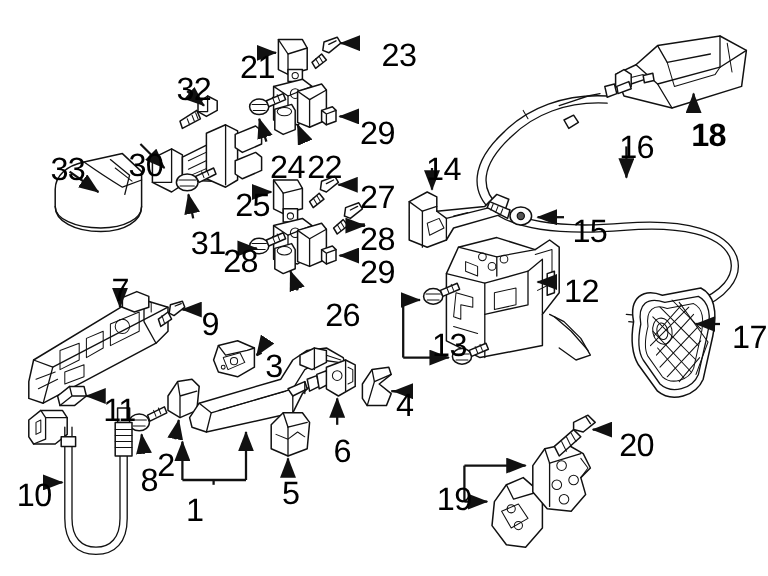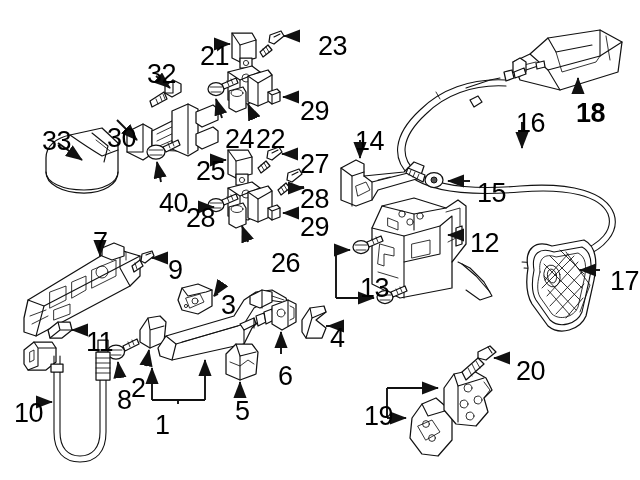--- a/index.html
+++ b/index.html
@@ -494,18 +494,18 @@
       <div class="lbl" style="left: 300px; top: 33px; margin-left: 18px;">23</div>
       <div class="lbl" style="left: 225px; top: 126px;">24</div>
       <div class="lbl" style="left: 196px; top: 158px;">25</div>
       <div class="lbl" style="left: 243px; top: 250px; margin-left: 28px;">26</div>
       <div class="lbl" style="left: 300px; top: 151px;">27</div>
       <div class="lbl" style="left: 300px; top: 186px;">28</div>
       <div class="lbl" style="left: 186px; top: 205px;">28</div>
       <div class="lbl" style="left: 300px; top: 98px;">29</div>
       <div class="lbl" style="left: 300px; top: 214px;">29</div>
       <div class="lbl" style="left: 107px; top: 105px; margin-top: 20px;">30</div>
-      <div class="lbl" style="left: 159px; top: 190px;">40</div>
+      <div class="lbl" style="left: 159px; top: 190px;">31</div>
       <div class="lbl" style="left: 147px; top: 61px;">32</div>
       <div class="lbl" style="left: 42px; top: 128px;">33</div>
     </div>
 
 </div>
 
 </body></html>

